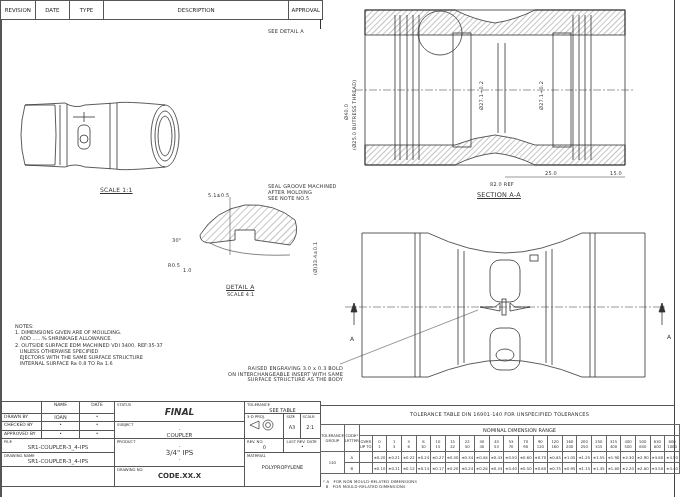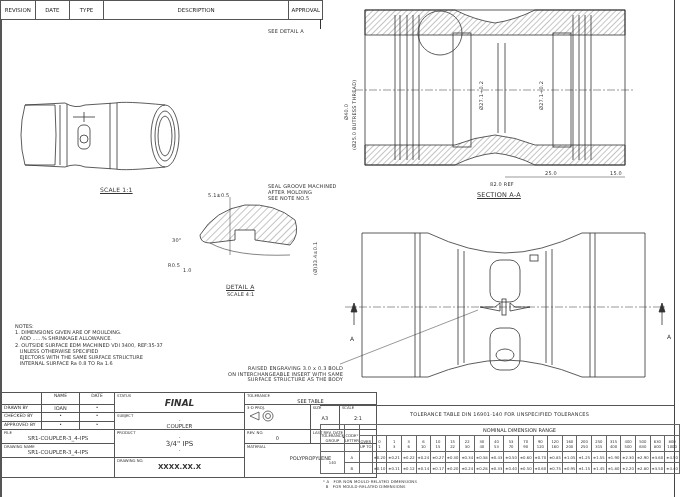--- a/index.html
+++ b/index.html
@@ -146,21 +146,21 @@
   <div class="t" style="left:350px;top:335px;font-size:6px">A</div>
   <div class="t" style="left:667px;top:333px;font-size:6px">A</div>
   <div class="t" style="left:228px;top:366px;text-align:right;line-height:5.5px">
     <div style="text-align:right">RAISED ENGRAVING 3.0 x 0.3 BOLD</div>
     <div style="text-align:right">ON INTERCHANGEABLE INSERT WITH SAME</div>
     <div style="text-align:right">SURFACE STRUCTURE AS THE BODY</div>
   </div>
 
   <div class="notes"><div>NOTES:</div><div>1. DIMENSIONS GIVEN ARE OF MOULDING.</div><div>   ADD ......% SHRINKAGE ALLOWANCE.</div><div>2. OUTSIDE SURFACE EDM MACHINED VDI 3400, REF:35-37</div><div>   UNLESS OTHERWISE SPECIFIED</div><div>   EJECTORS WITH THE SAME SURFACE STRUCTURE</div><div>   INTERNAL SURFACE Ra 0.8 TO Ra 1.6</div></div>
 
-  <table class="tb" style="left:1px;top:392px;width:376px">
+  <table class="tb" style="left:1px;top:401px;width:320px">
     <tbody>
         <tr style="height:8px">
       <td style="width:35px"></td>
       <td style="width:33px;text-align:center">NAME</td>
       <td style="width:30px;text-align:center">DATE</td>
       <td rowspan="2" style="width:125px">
             <span class="lbl">STATUS</span>
             <span style="display:block;text-align:center;font-size:9px;font-style:italic;font-weight:bold">FINAL</span>
           </td>
       <td colspan="3" style="width:97px">
@@ -229,21 +229,21 @@
           </td>
       <td colspan="3" rowspan="2">
             <span class="lbl">MATERIAL</span>
             <span style="display:block;text-align:center;font-size:5px;margin-top:6px">POLYPROPYLENE</span>
           </td>
     </tr>
     <tr style="height:20px">
       <td colspan="3"></td>
       <td>
             <span class="lbl">DRAWING NO.</span>
-            <span style="display:block;text-align:center;font-size:7px;font-weight:bold">XXXX.XX.X</span>
+            <span style="display:block;text-align:center;font-size:7px;font-weight:bold">CODE.XX.X</span>
           </td>
     </tr>
   </tbody>
     </table>
 
   <div class="t" style="left:410px;top:411px;font-size:5px">TOLERANCE TABLE DIN 16901-140 FOR UNSPECIFIED TOLERANCES</div>
   <table class="tol">
     <tbody>
         <tr>
       <td rowspan="2" style="width:18px">TOLERANCE GROUP</td>

